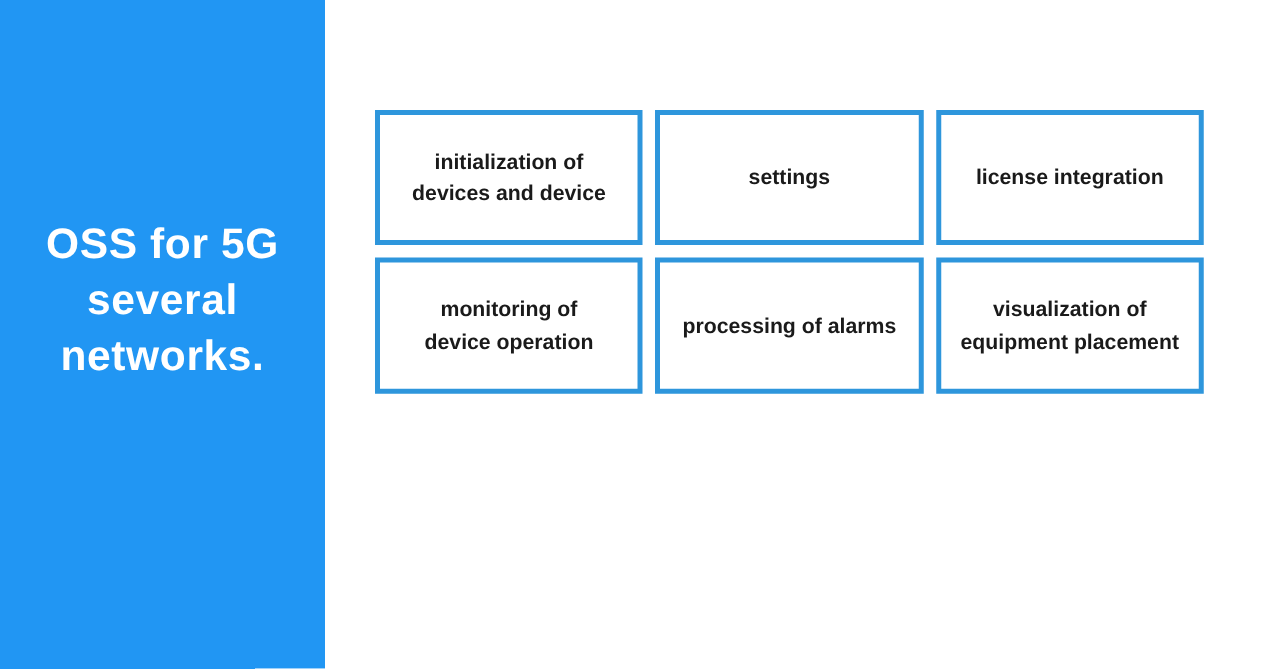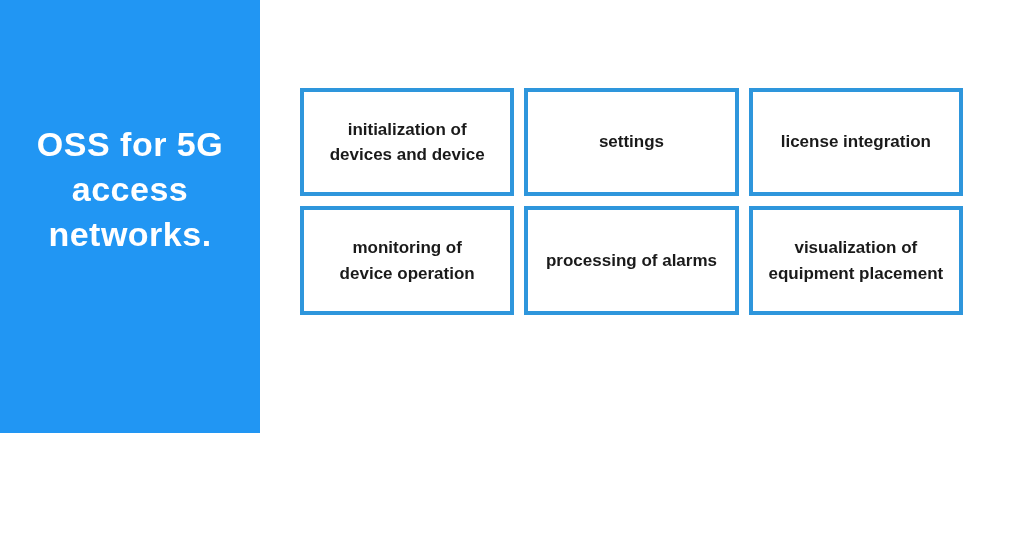--- a/index.html
+++ b/index.html
@@ -13,21 +13,21 @@
     width: 1024px;
     height: 535px;
     background: #ffffff;
     overflow: hidden;
   }
   .sidebar {
     position: absolute;
     left: 0;
     top: 0;
     width: 260px;
-    height: 433px;
+    height: 535px;
     background: #2196F3;
     display: flex;
     flex-direction: column;
     align-items: center;
     justify-content: center;
     padding-bottom: 55px;
     box-sizing: border-box;
   }
   .sidebar-title {
     color: #ffffff;
@@ -68,21 +68,21 @@
   }
 </style>
 </head>
 <body>
 
 <div class="canvas">
 
   <div class="sidebar">
     <div class="sidebar-title">
       <div>OSS for 5G</div>
-      <div>access</div>
+      <div>several</div>
       <div>networks.</div>
     </div>
   </div>
 
   <div class="grid">
     <div class="feature-box">
       <span>initialization of
 devices and device</span>
     </div>
     <div class="feature-box">

